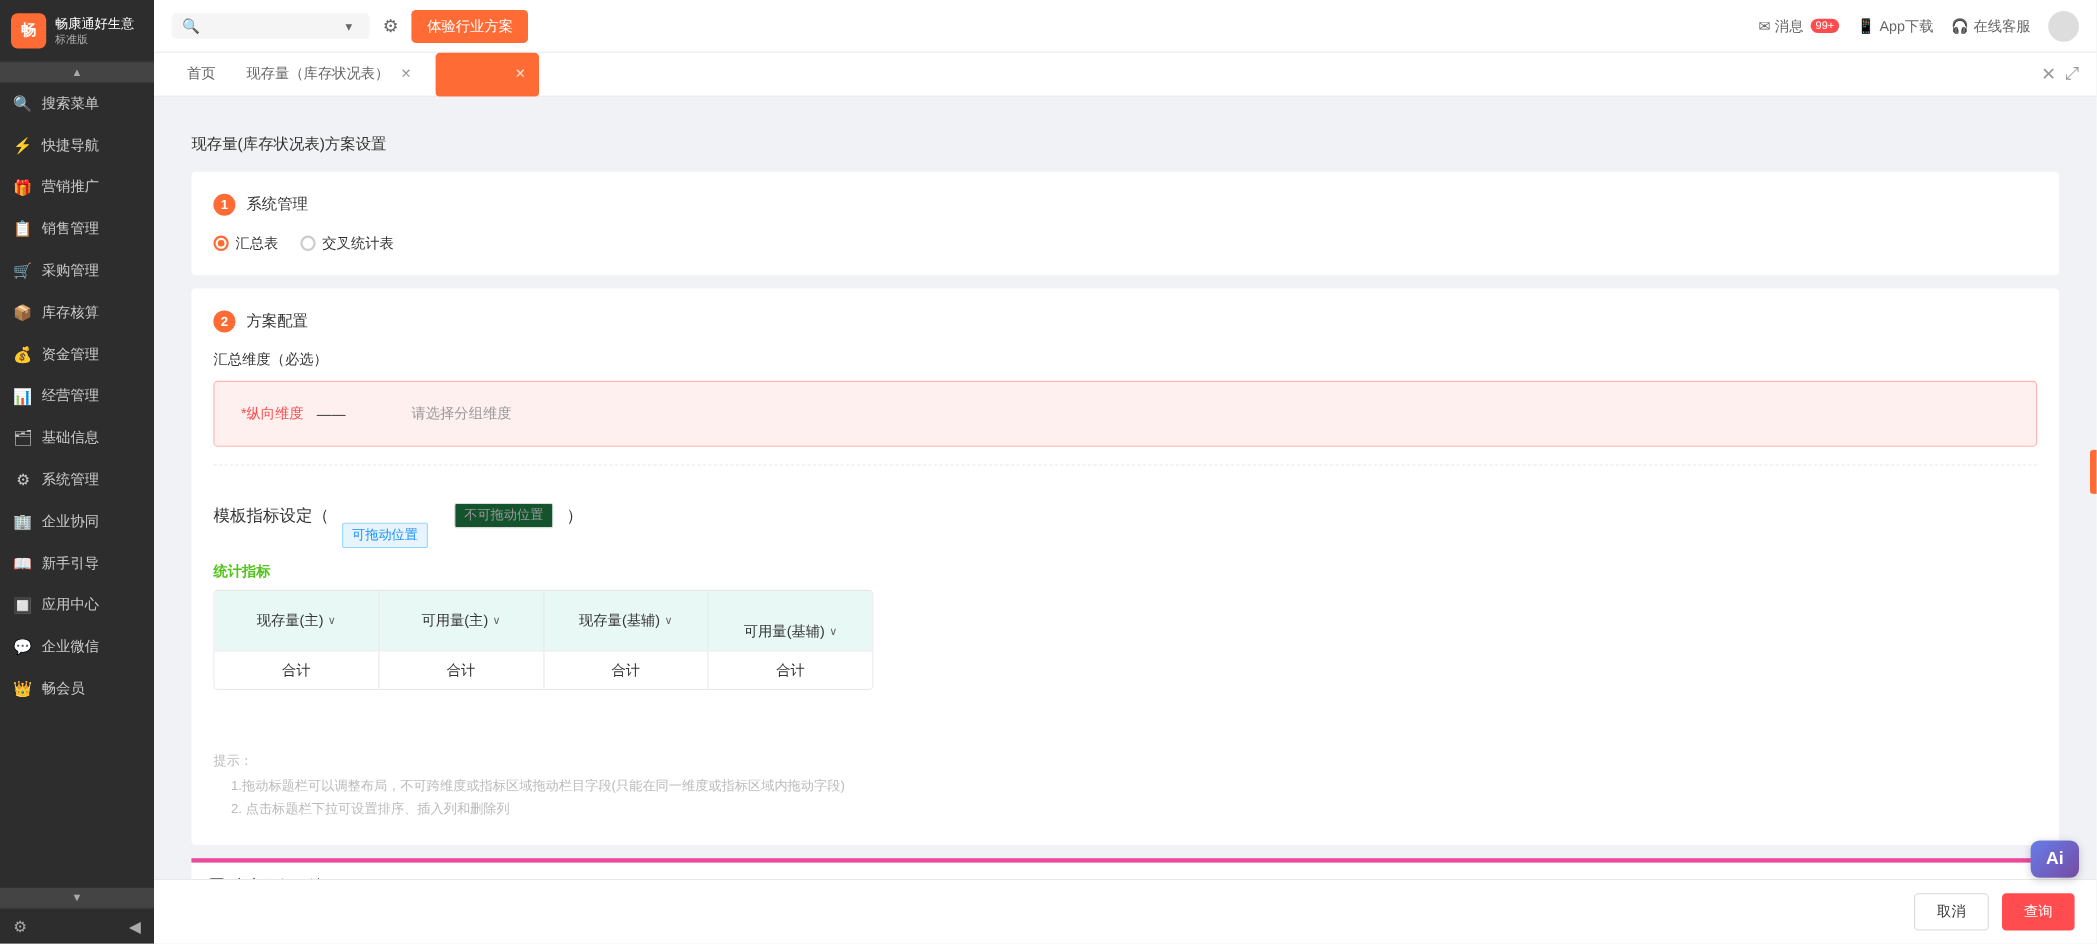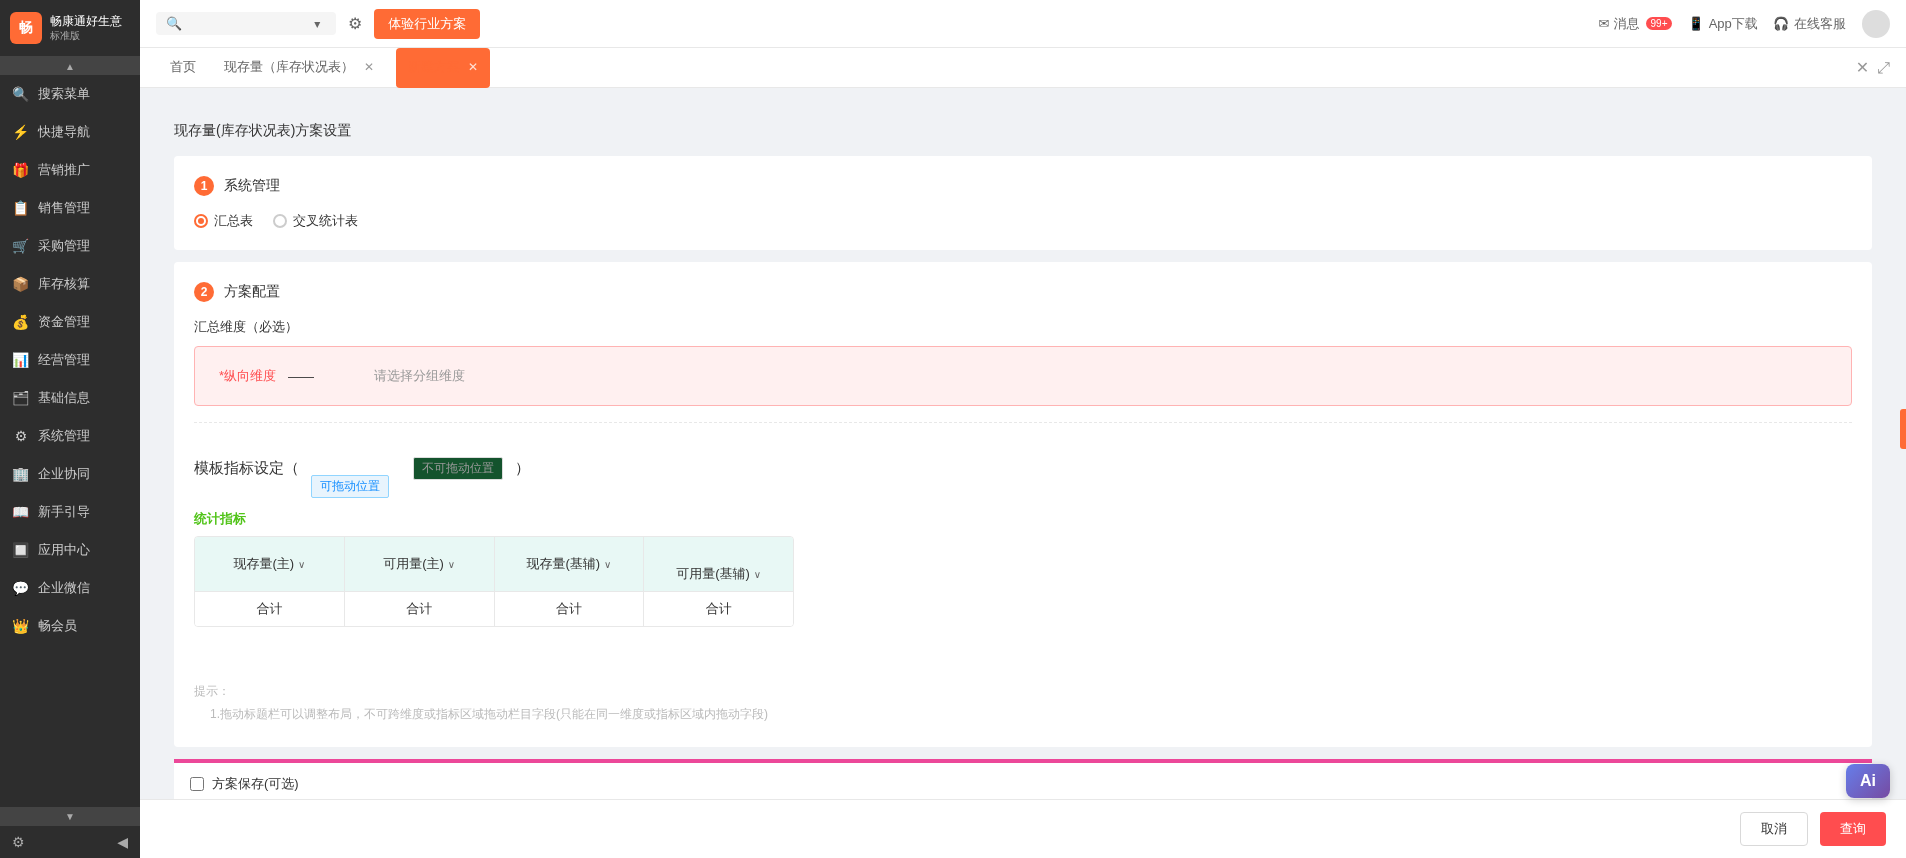--- a/index.html
+++ b/index.html
@@ -481,20 +481,21 @@
           <div class="stats-cell">合计</div>
           <div class="stats-cell">合计</div>
         </div>
       </div>
 
       <div style="height: 40px;"></div>
 
       <div class="tips-section">
         <div class="tips-title">提示：</div>
         <div class="tips-item">1.拖动标题栏可以调整布局，不可跨维度或指标区域拖动栏目字段(只能在同一维度或指标区域内拖动字段)</div>
+        <div class="tips-item">2. 点击标题栏下拉可设置排序、插入列和删除列</div>
       </div>
     </div>
 
     <div class="save-row">
       <input type="checkbox" class="save-checkbox" style="">
       <span class="save-label">方案保存(可选)</span>
     </div>
 
   </div>
 

